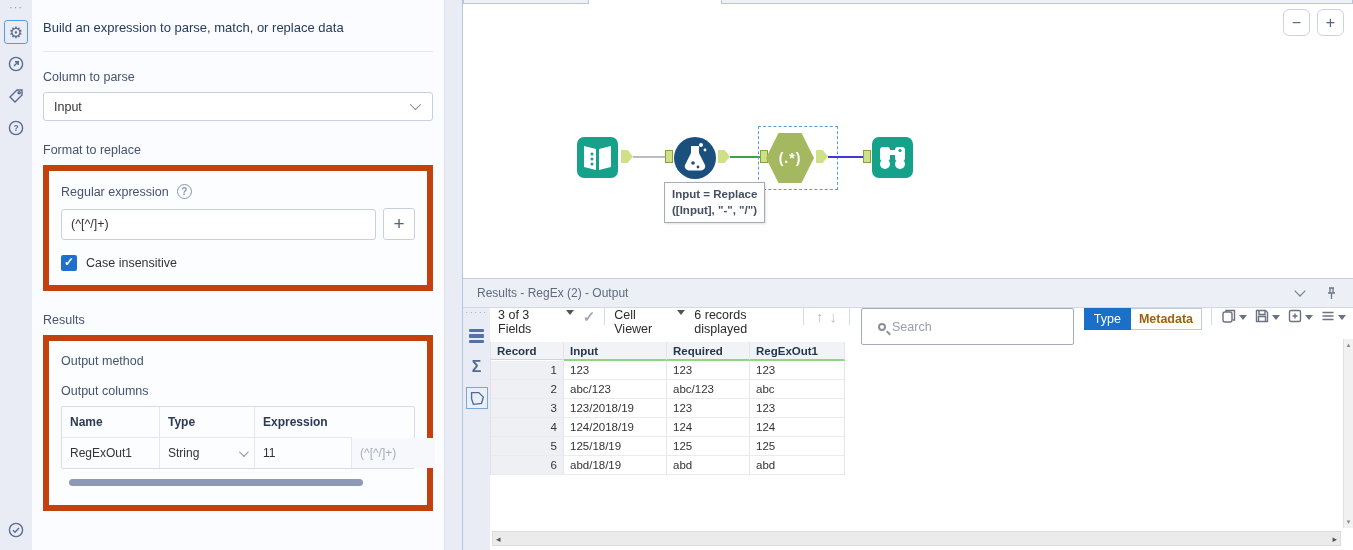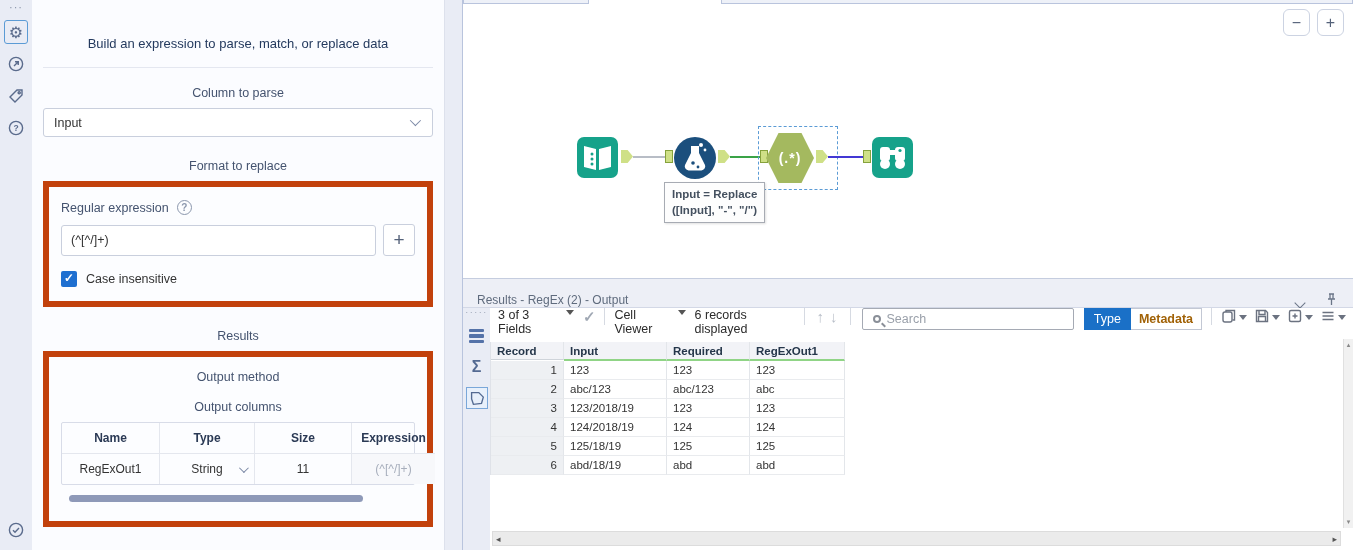--- a/index.html
+++ b/index.html
@@ -9,21 +9,21 @@
   
   .rail { width:32px; background:#e9ecf5; display:flex; flex-direction:column; align-items:center; padding-top:2px; flex:0 0 32px; }
   .rail-dots { color:#8a94a8; font-size:11px; letter-spacing:1px; line-height:10px; }
   .rail-icon { width:24px; height:24px; margin-top:8px; display:flex; align-items:center; justify-content:center; border-radius:3px; }
   .rail-icon.sel { border:1px solid #5b9bd5; }
   .rail-icon svg { stroke:#5a6b8c; fill:none; stroke-width:1.4; }
   .rail-spacer { flex:1; }
   .rail-bottom { margin-bottom:8px; }
 
   
-  .cfg { width:413px; flex:0 0 413px; background:#fbfcff; border-right:1px solid #dde1ec; padding:16px 11px; position:relative;text-align:center; }
+  .cfg { width:413px; flex:0 0 413px; background:#fbfcff; border-right:1px solid #dde1ec; padding:0 11px; position:relative; }
   .cfg-title { font-size:13px; color:#243a5e; padding:20px 0 16px 0; }
   .divider { height:1px; background:#e4e7f0; margin-bottom:18px; }
   .lbl { font-size:12.5px; color:#44536f; margin-bottom:8px; }
   .select { height:29px; background:#fff; border:1px solid #c9cfdd; border-radius:3px; display:flex; align-items:center; padding:0 10px; font-size:12.5px; color:#333; position:relative; }
   .chev { width:8px; height:8px; border-right:1.6px solid #7c89a6; border-bottom:1.6px solid #7c89a6; transform:rotate(45deg) translateY(-2px); position:absolute; right:14px; top:9px; }
   .group-box { border:6px solid #c2410c; border-radius:0; padding:13px 12px 14px 12px; background:#fcfdff; } .mt22 { margin-top:22px; }
   .row { display:flex; align-items:center; }
   .qicon { width:15px; height:15px; border:1.3px solid #8b97ad; border-radius:50%; color:#8b97ad; font-size:10px; display:flex; align-items:center; justify-content:center; margin-left:8px; font-weight:bold; }
   .txtinput { flex:1; height:31px; border:1px solid #c9cfdd; border-radius:3px; background:#fff; font-size:12.5px; color:#333; display:flex; align-items:center; padding:0 9px; }
   .plusbtn { width:32px; height:32px; border:1px solid #c9cfdd; border-radius:3px; background:#fff; margin-left:7px; font-size:19px; color:#55627a; display:flex; align-items:center; justify-content:center; font-weight:400; }
@@ -53,38 +53,38 @@
   .tool { position:absolute; width:41px; height:41px; top:137px; }
   .wire { position:absolute; top:156px; height:2px; }
   .anchor-in { position:absolute; top:150px; width:8px; height:13px; background:#cfe087; border:1px solid #86a23c; }
   .anchor-out { position:absolute; top:150px; width:12px; height:13px; background:#cfe087; clip-path:polygon(0 0,55% 0,100% 50%,55% 100%,0 100%); }
   .hexsel { position:absolute; left:295px; top:126px; width:80px; height:64px; border:1px dashed #5b9bd5; }
   .hex { position:absolute; left:303px; top:133px; width:48px; height:50px; background:#a4b95f; clip-path:polygon(26% 0,74% 0,100% 50%,74% 100%,26% 100%,0 50%); display:flex; align-items:center; justify-content:center; color:#fff; font-weight:bold; font-size:14px; letter-spacing:1px; }
   .tooltip { position:absolute; left:201px; top:182px; background:#fdfdfd; border:1px solid #a7abb3; padding:3px 7px 4px 7px; font-size:11.5px; font-weight:bold; color:#44505f; line-height:16px; box-shadow:1px 1px 2px rgba(0,0,0,.12); }
 
   
   .results { flex:1; border-top:1px solid #c5cddf; display:flex; flex-direction:column; background:#fff; }
-  .res-title { height:29px; background:#edeff6; border-bottom:1px solid #d3d8e6; display:flex; align-items:flex-end; padding:0 14px; font-size:12px; color:#5f6b7d; }
+  .res-title { height:29px; background:#edeff6; border-bottom:1px solid #d3d8e6; display:flex; align-items:center; padding:0 14px; font-size:12px; color:#5f6b7d; }
   .res-title .grow { flex:1; }
   .tchev { width:8px; height:8px; border-right:1.6px solid #6b7688; border-bottom:1.6px solid #6b7688; transform:rotate(45deg); margin-right:20px; margin-top:-4px; }
   .res-body { flex:1; display:flex; position:relative; }
   .strip { width:27px; background:#e9ecf5; flex:0 0 27px; display:flex; flex-direction:column; align-items:center; padding-top:1px; }
   .strip-dots { color:#9aa3b5; font-size:9px; letter-spacing:1.5px; line-height:7px; }
   .strip-icon { margin-top:9px; width:22px; height:22px; display:flex; flex-direction:column; align-items:center; justify-content:center; }
   .strip-icon .bar { width:15px; height:3.2px; background:#5472a8; border-radius:1px; margin:1.1px 0; }
   .strip-icon.sigma { color:#546a92; font-size:16px; font-weight:bold; }
   .strip-icon.sel { border:1px solid #7aa7d9; background:#e8f0fb; }
   .strip-icon svg { stroke:#546a92; fill:none; stroke-width:1.5; }
   .res-main { flex:1; position:relative; background:#fff; }
   .res-toolbar { height:30px; display:flex; align-items:flex-start; font-size:12.5px; color:#2b2b2b; padding-left:8px; }
   .caret { width:0; height:0; border-left:4px solid transparent; border-right:4px solid transparent; border-top:5px solid #555; margin:2px 0 0 5px; display:inline-block; }
   .tb-sep { width:1px; height:17px; background:#d6dae2; margin:0 9px; }
   .tb-check { color:#a0a8b4; font-size:15px; margin-left:9px; font-weight:bold; }
   .tb-arrow { color:#b9bfc9; font-size:15px; margin:0 3px; }
-  .search { width:228px; height:22px; border:1px solid #a5aab4; border-radius:2px; background:#fff; display:flex; align-items:center; padding:0 10px; margin:0 10px 0 2px; }
+  .search { width:228px; height:37px; border:1px solid #a5aab4; border-radius:2px; background:#fff; display:flex; align-items:center; padding:0 16px; margin:0 10px 0 2px; }
   .mag { width:8px; height:8px; border:2px solid #8a8f98; border-radius:50%; position:relative; margin-right:6px; flex:0 0 8px; }
   .mag::after { content:""; position:absolute; width:5px; height:2px; background:#8a8f98; transform:rotate(45deg); left:6px; top:7px; }
   .search input { border:none; outline:none; font-size:12.5px; color:#333; width:100%; font-family:"Liberation Sans",sans-serif; }
   .search input::placeholder { color:#9aa0aa; }
   .btn-data { height:22px; padding:0 9px; background:#1a70c7; color:#fff; font-size:12.5px; display:flex; align-items:center; border:1px solid #1a70c7; }
   .btn-meta { height:22px; padding:0 8px; background:#fff; color:#a16207; font-size:12.5px; display:flex; align-items:center; border:1px solid #c3c8d4; border-left:none; font-weight:bold; }
   .tb-icon { display:flex; align-items:center; margin-right:7px; }
   .tb-icon svg { stroke:#6b7280; fill:none; stroke-width:1.4; }
   .tb-icon .caret { border-top-color:#6b7280; margin-left:2px; }
 
@@ -164,21 +164,20 @@
   </div>
 
   <div class="lbl mt22">Results</div>
   <div class="group-box">
     <div class="lbl">Output method</div>
     <div class="lbl" style="margin-top:16px;">Output columns</div>
     <div class="outcols">
       <div class="oc-row oc-head">
         <div>Name</div>
         <div>Type</div>
-        <div>Size</div>
         <div>Expression</div>
       </div>
       <div class="oc-row oc-data">
         <div>RegExOut1</div>
         <div class="oc-type">
           <span>String</span>
           <span class="chev"></span>
         </div>
         <div>11</div>
         <div class="oc-expr">(^[^/]+)</div>

